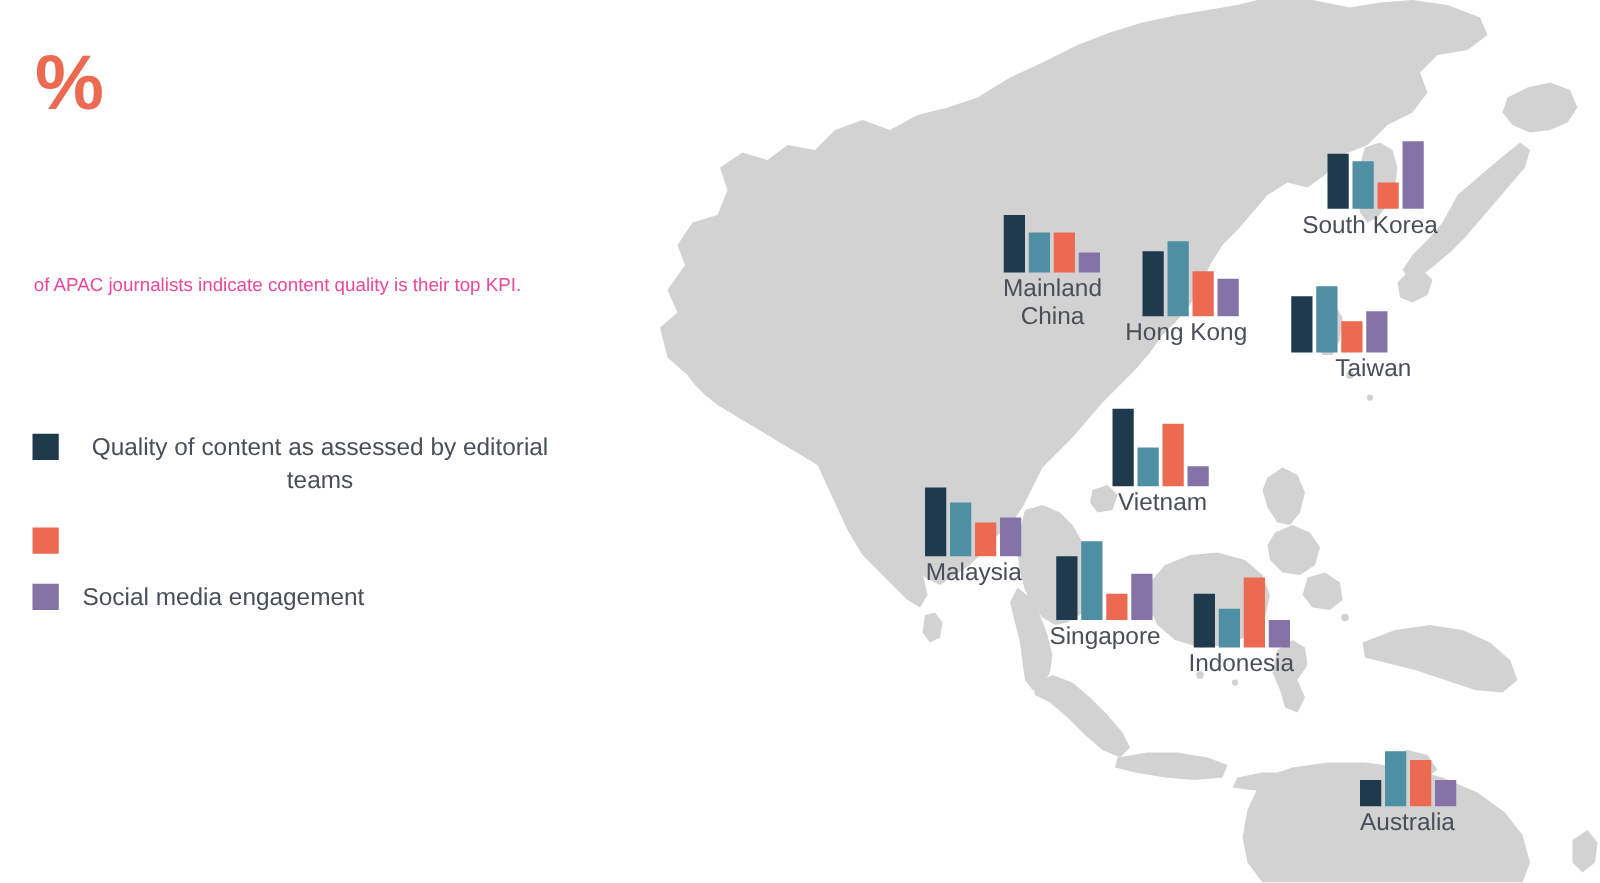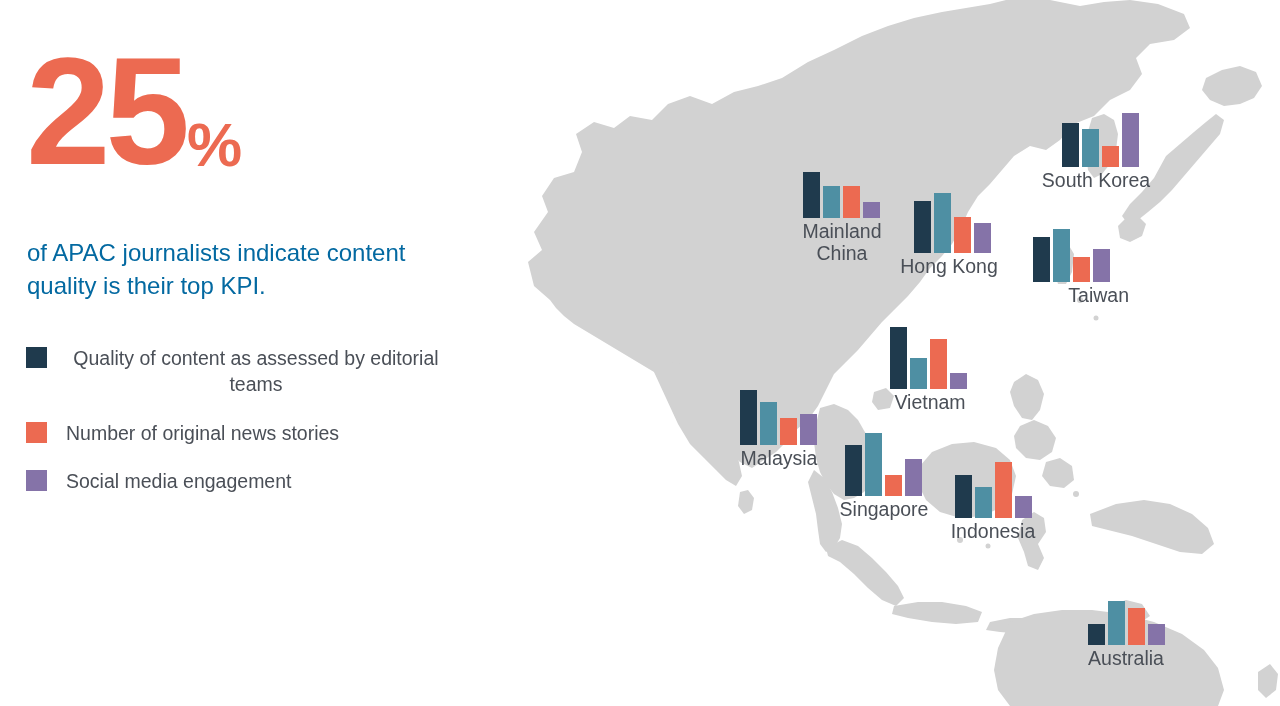--- a/index.html
+++ b/index.html
@@ -53,25 +53,25 @@
     color: #ec6a51;
     line-height: 1;
     position: relative;
     top: -6px;
     left: 2px;
   }
 
   #stat-caption {
     position: absolute;
     left: 27px;
-    top: 236px;
+    top: 219px;
     width: 420px;
-    font-size: 24px;
+    font-size: 15px;
     line-height: 1.38;
-    color: #0369a1;
+    color: #ec4899;
   }
 
   #legend {
     position: absolute;
     left: 26px;
     top: 345px;
     width: 440px;
   }
   .legend-row {
     display: flex;
@@ -132,37 +132,35 @@
   .lbl-left   { text-align: right; }
 </style>
 </head>
 <body>
 
 <div id="stage">
 
   <div id="left-panel">
 
     <div id="big-stat">
-      <span id="stat-number">25</span>
       <span id="stat-percent">%</span>
     </div>
 
     <div id="stat-caption">of APAC journalists indicate content quality is their top KPI.</div>
 
     <div id="legend">
 
       <div class="legend-row">
         <span class="legend-swatch" style="background:#1f3a4d"></span>
         <span class="legend-label">Quality of content as assessed by editorial teams</span>
       </div>
 
 
       <div class="legend-row">
         <span class="legend-swatch" style="background:#ec6a51"></span>
-        <span class="legend-label">Number of original news stories</span>
       </div>
 
       <div class="legend-row">
         <span class="legend-swatch" style="background:#8573a8"></span>
         <span class="legend-label">Social media engagement</span>
       </div>
 
     </div>
   </div>
 

